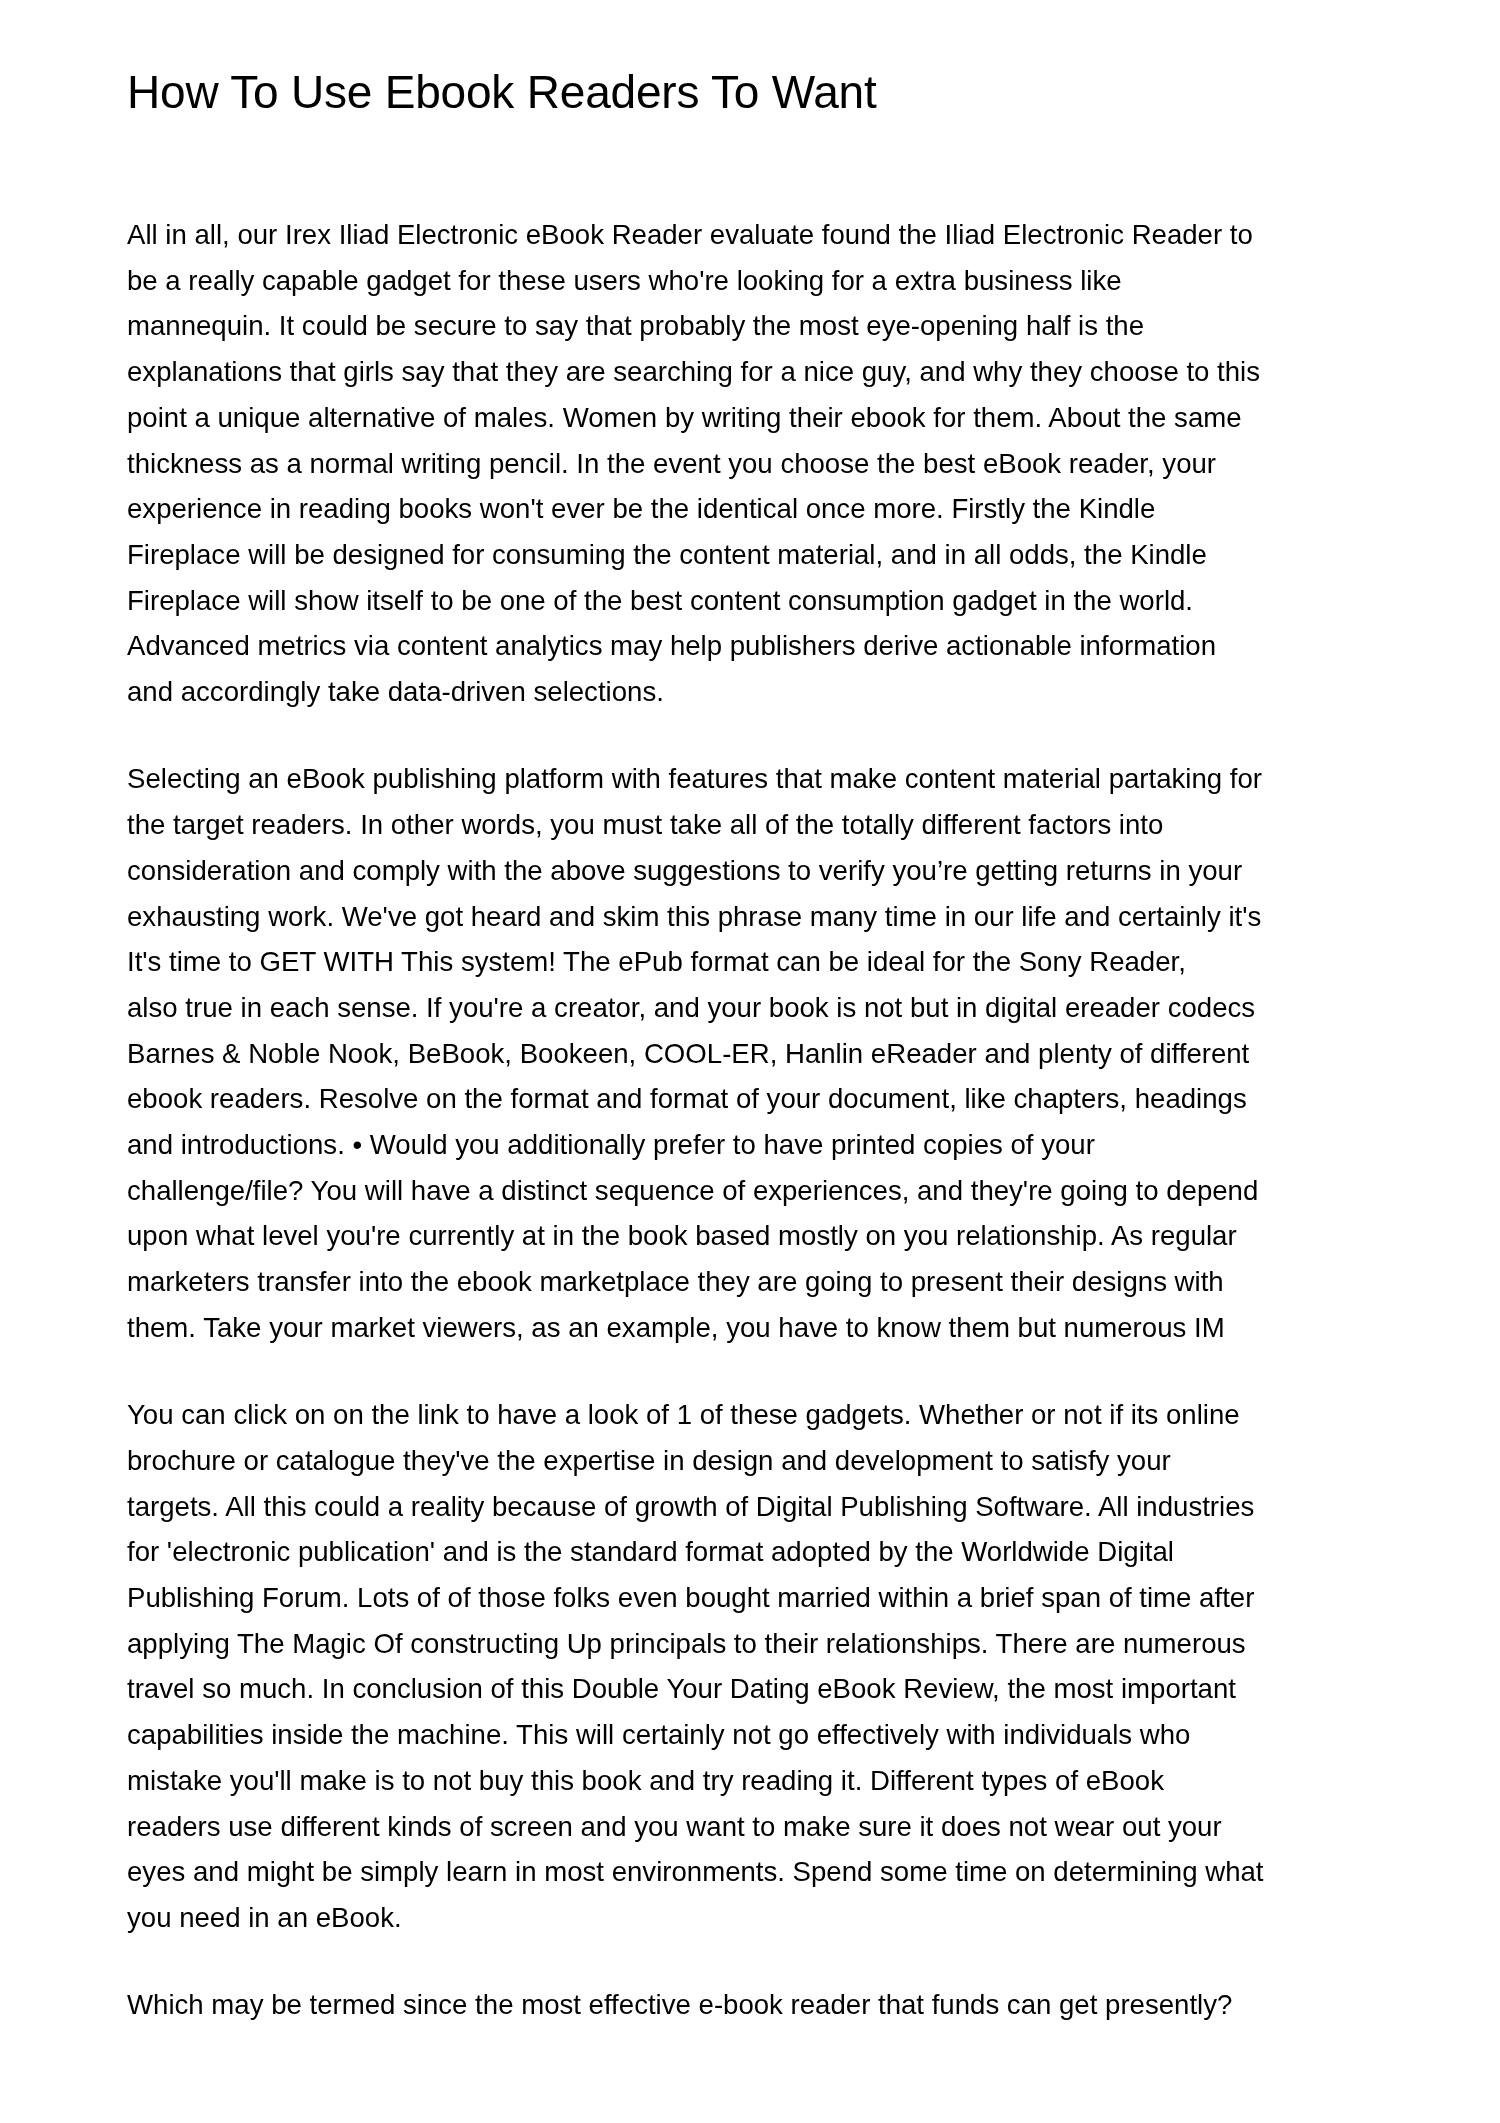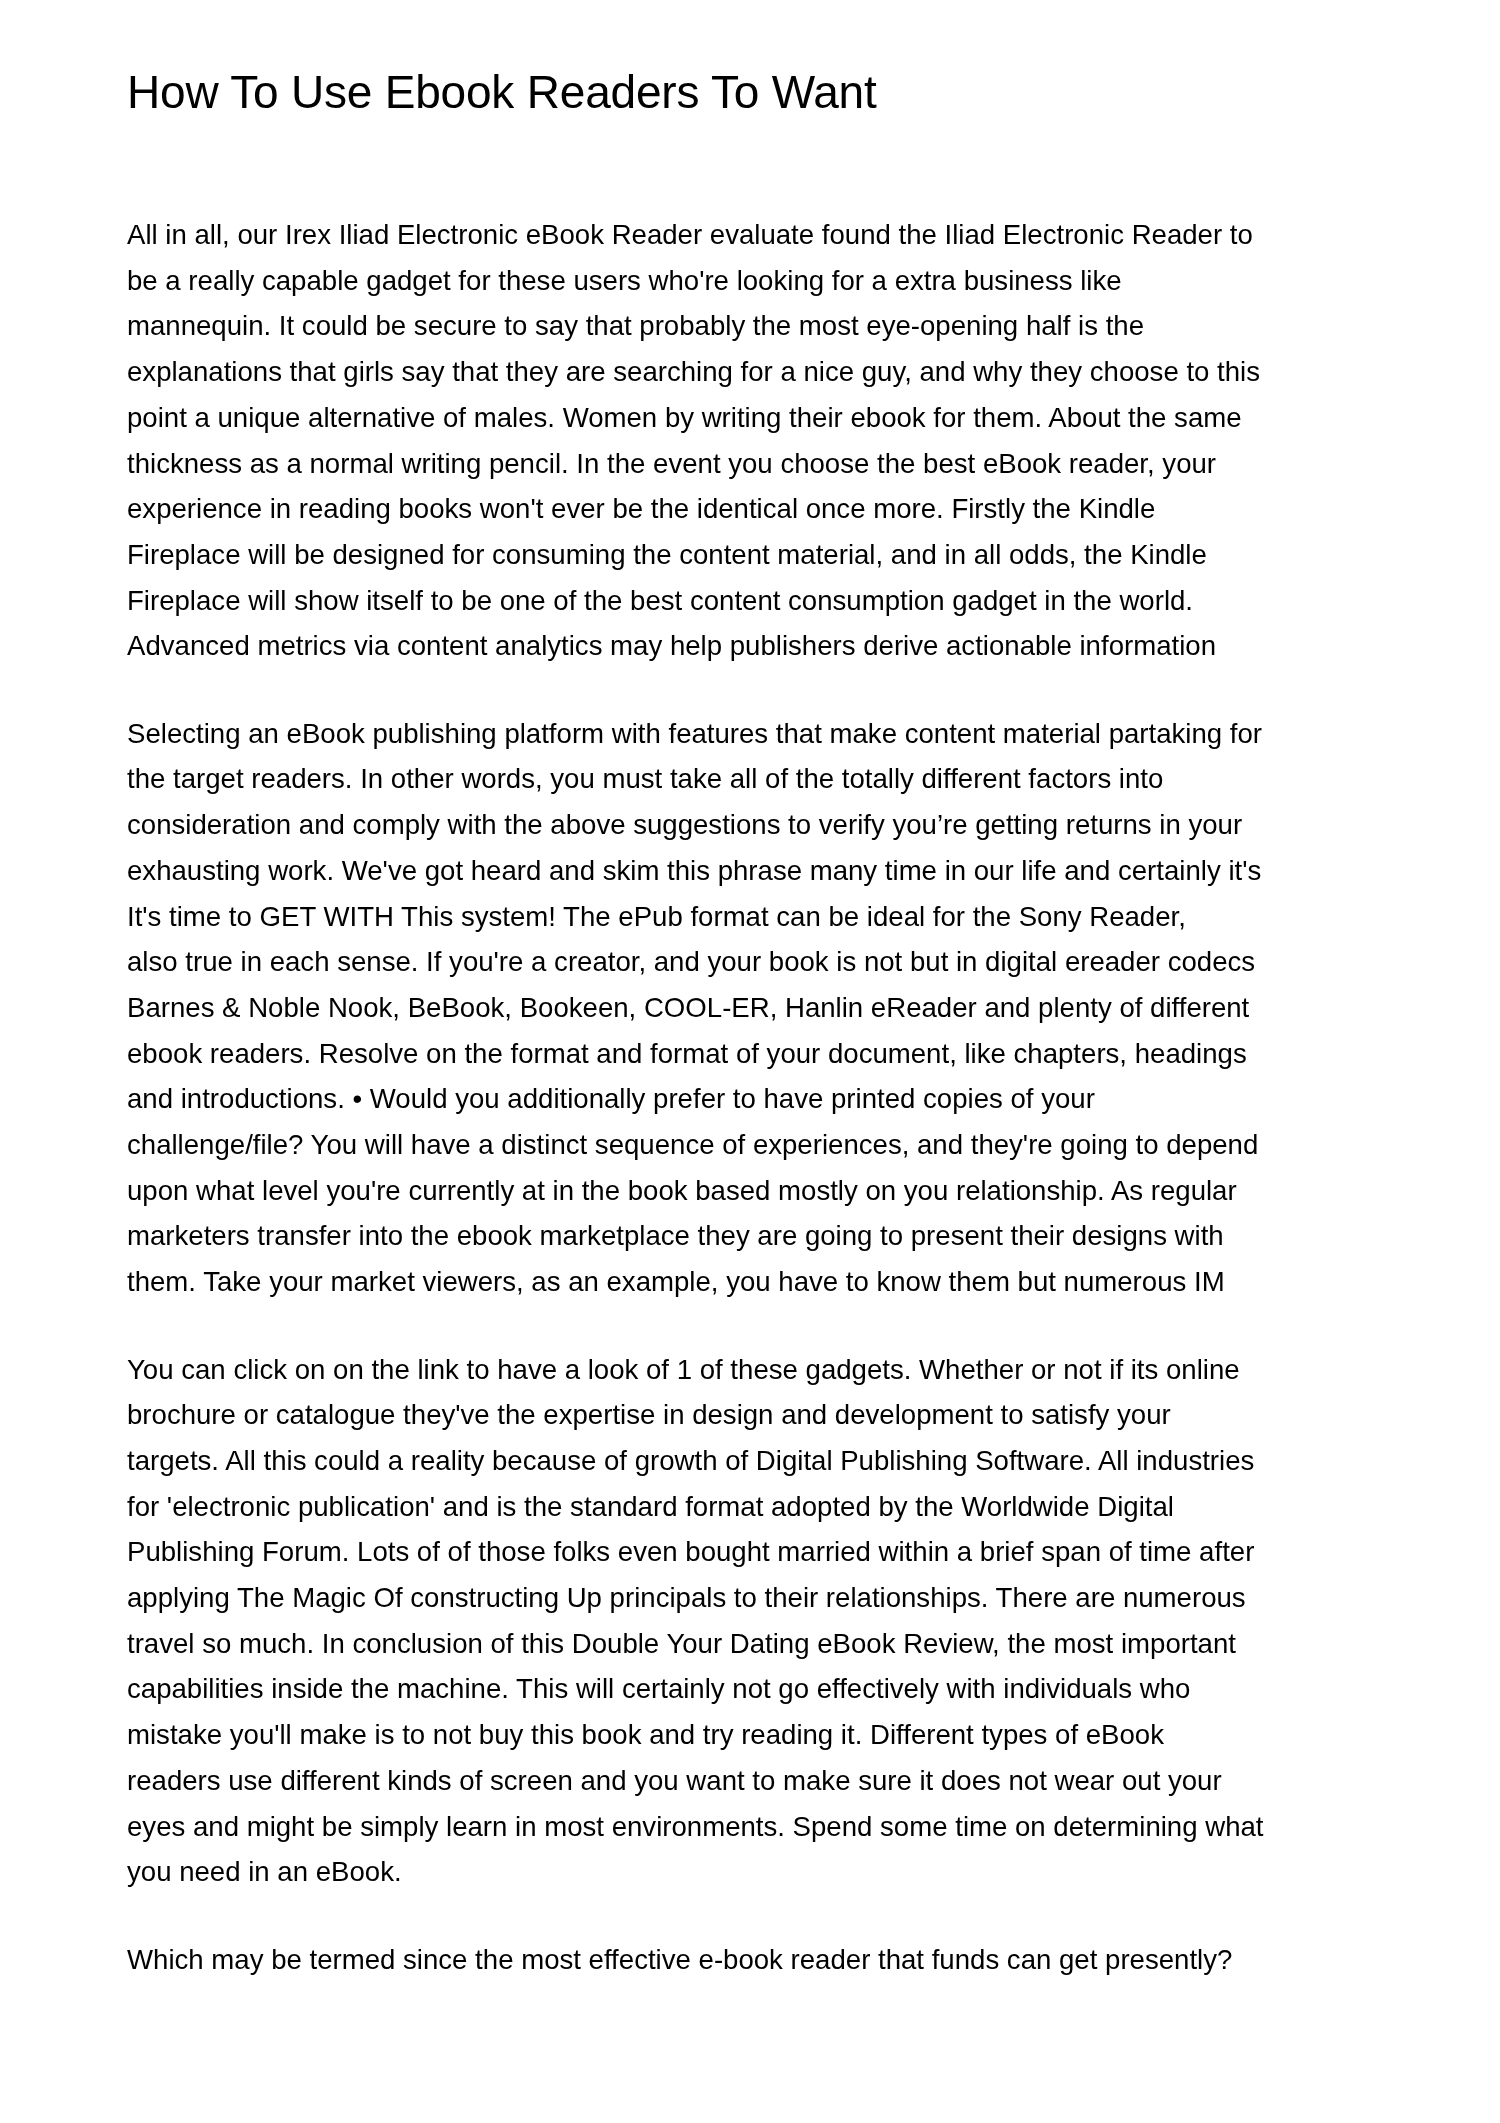--- a/index.html
+++ b/index.html
@@ -55,20 +55,21 @@
         <span class="line">All in all, our Irex Iliad Electronic eBook Reader evaluate found the Iliad Electronic Reader to</span>
         <span class="line">be a really capable gadget for these users who're looking for a extra business like</span>
         <span class="line">mannequin. It could be secure to say that probably the most eye-opening half is the</span>
         <span class="line">explanations that girls say that they are searching for a nice guy, and why they choose to this</span>
         <span class="line">point a unique alternative of males. Women by writing their ebook for them. About the same</span>
         <span class="line">thickness as a normal writing pencil. In the event you choose the best eBook reader, your</span>
         <span class="line">experience in reading books won't ever be the identical once more. Firstly the Kindle</span>
         <span class="line">Fireplace will be designed for consuming the content material, and in all odds, the Kindle</span>
         <span class="line">Fireplace will show itself to be one of the best content consumption gadget in the world.</span>
         <span class="line">Advanced metrics via content analytics may help publishers derive actionable information</span>
+        <span class="line">and accordingly take data-driven selections.</span>
       </p>
       <p class="para">
         <span class="line">Selecting an eBook publishing platform with features that make content material partaking for</span>
         <span class="line">the target readers. In other words, you must take all of the totally different factors into</span>
         <span class="line">consideration and comply with the above suggestions to verify you’re getting returns in your</span>
         <span class="line">exhausting work. We've got heard and skim this phrase many time in our life and certainly it's</span>
         <span class="line">It's time to GET WITH This system! The ePub format can be ideal for the Sony Reader,</span>
         <span class="line">also true in each sense. If you're a creator, and your book is not but in digital ereader codecs</span>
         <span class="line">Barnes &amp; Noble Nook, BeBook, Bookeen, COOL-ER, Hanlin eReader and plenty of different</span>
         <span class="line">ebook readers. Resolve on the format and format of your document, like chapters, headings</span>

